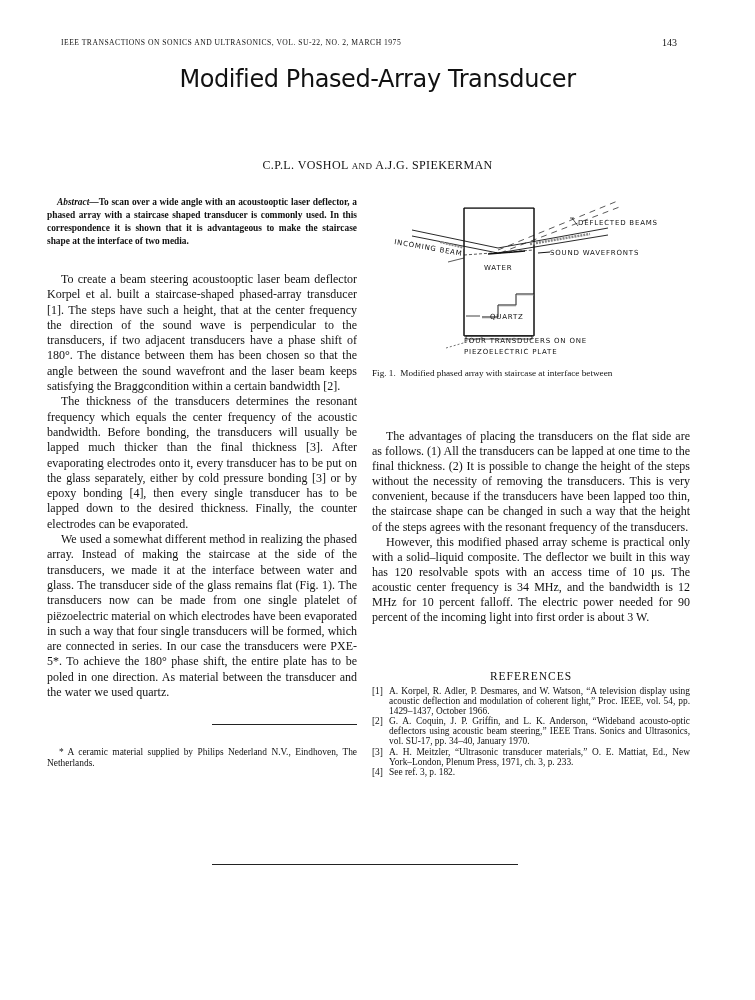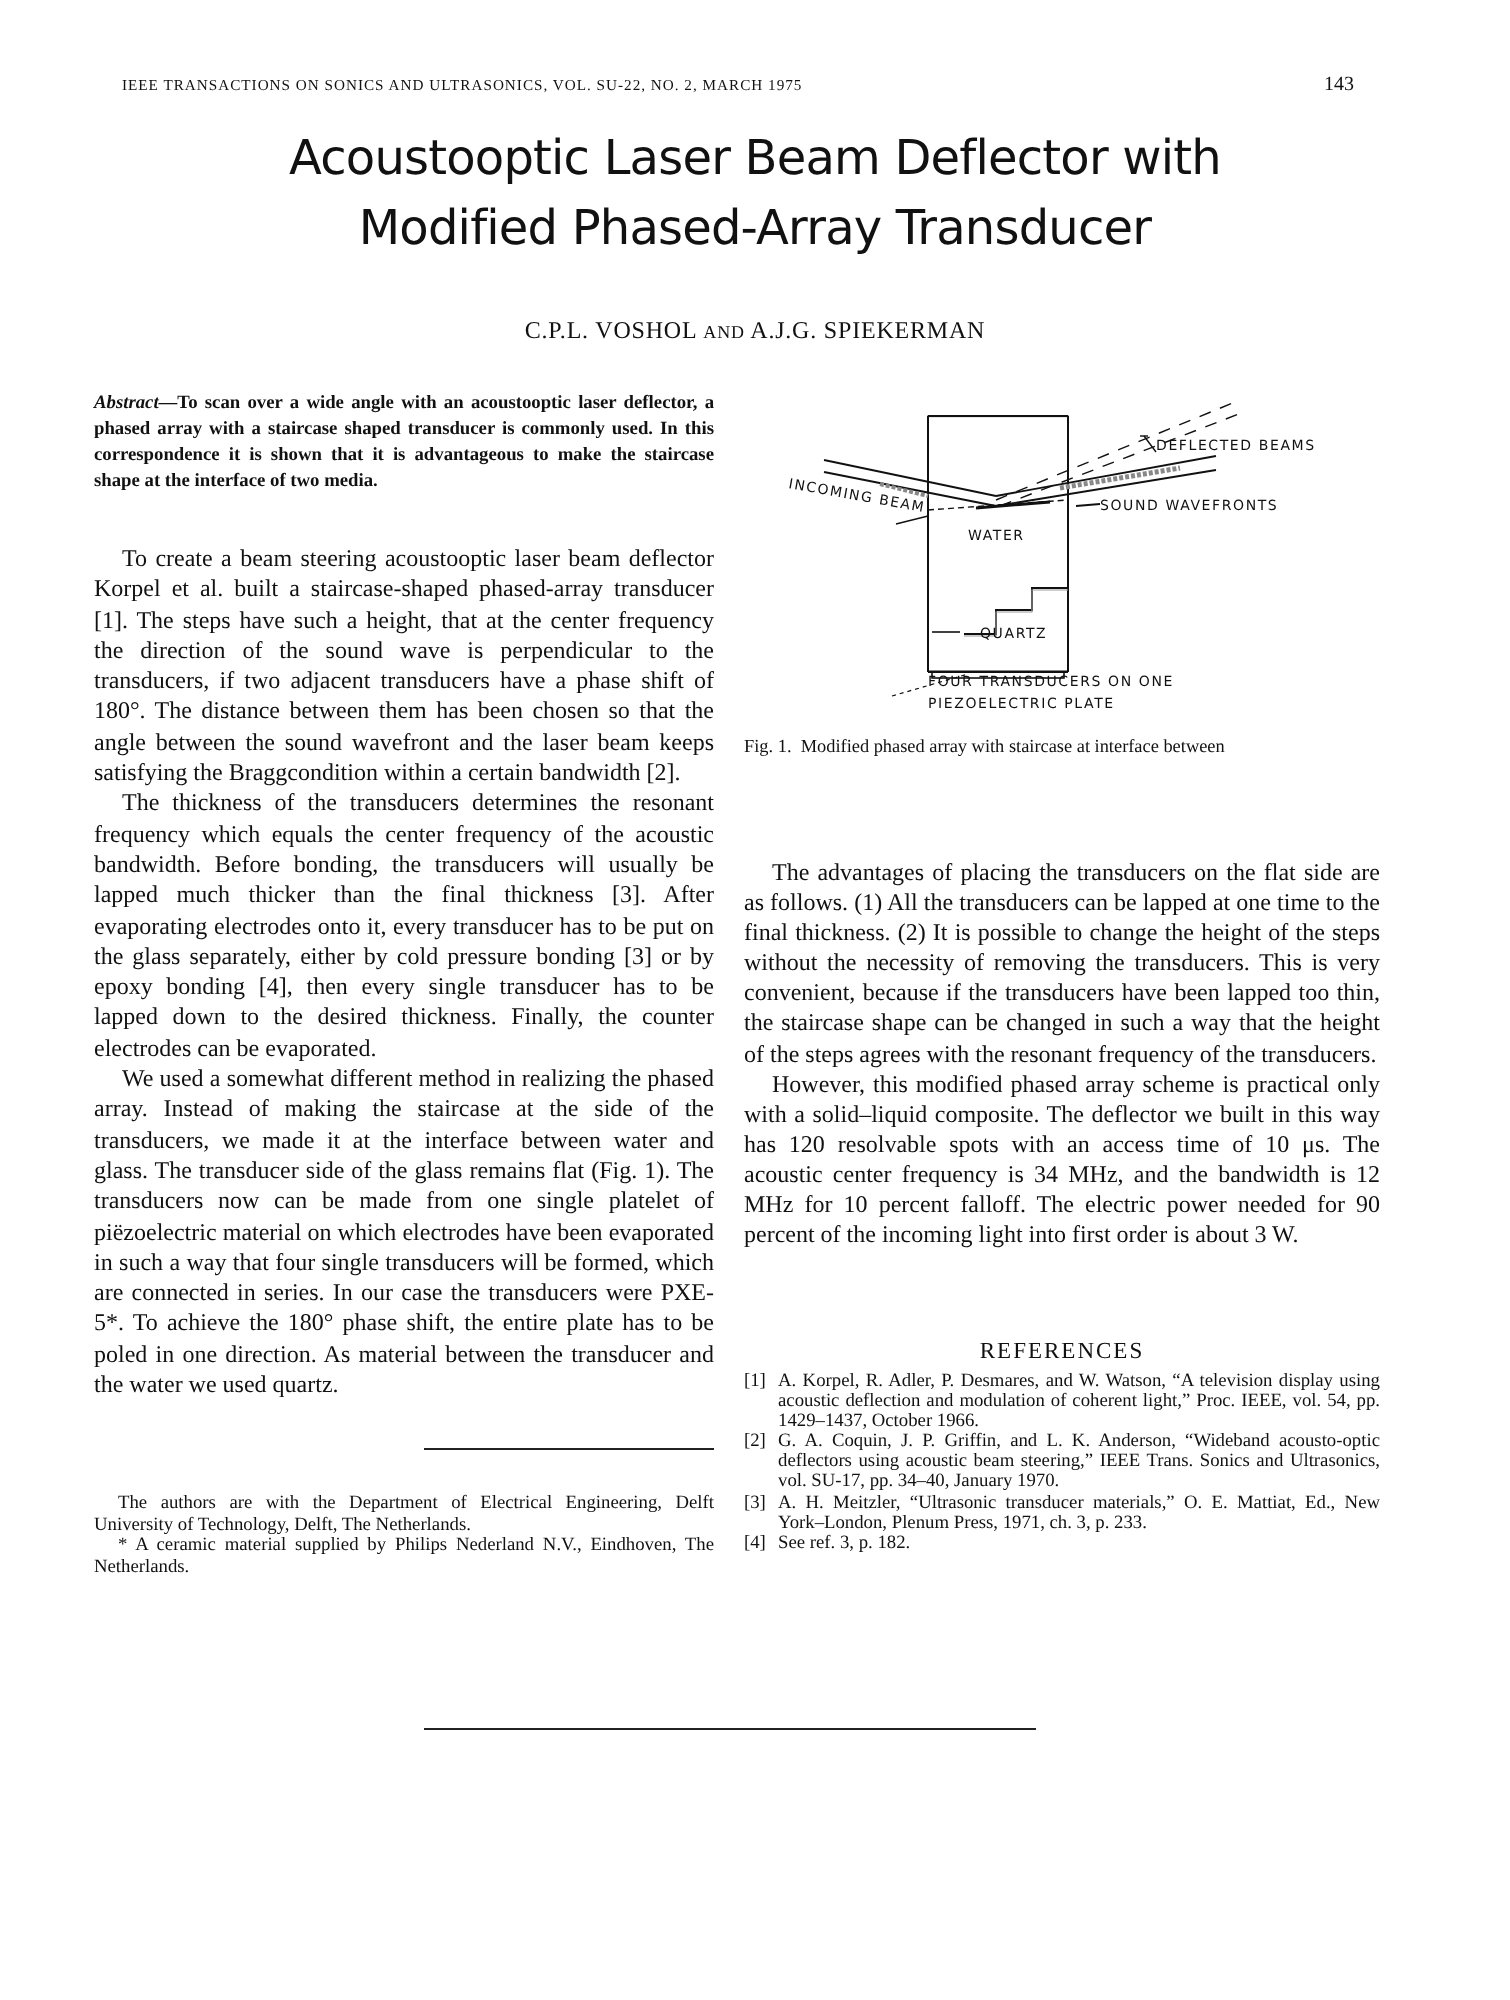--- a/index.html
+++ b/index.html
@@ -4,21 +4,21 @@
 <style>
   html, body { margin: 0; padding: 0; background: #ffffff; }
   body { width: 755px; height: 1000px; position: relative; overflow: hidden; color: #111; font-family: "DejaVu Serif", serif; }
   .running-head { position: absolute; top: 38px; left: 45px; width: 650px; font-family: "Liberation Serif", serif; font-size: 7.6px; letter-spacing: 0.5px; text-transform: uppercase; padding-left: 16px; }
   .page-num { position: absolute; top: 37px; left: 662px; font-family: "Liberation Serif", serif; font-size: 10px; }
   .title { position: absolute; top: 62px; left: 0; width: 755px; text-align: center; font-family: "DejaVu Sans", sans-serif; font-size: 24px; line-height: 35px; letter-spacing: -0.4px; font-weight: 400; }
   .authors { position: absolute; top: 158px; left: 0; width: 755px; text-align: center; font-family: "Liberation Serif", serif; font-size: 12px; letter-spacing: 0.4px; }
   .authors .and { font-size: 9px; text-align: right; }
   .col { position: absolute; font-family: "Liberation Serif", serif; }
   .abstract { top: 196px; left: 47px; width: 310px; font-size: 9.4px; line-height: 13px; text-align: justify; font-weight: bold; }
-  .abstract i { font-style: italic; }
+  .abstract i { font-style: italic; margin-left: 10px; }
   .body-left { top: 272px; left: 47px; width: 310px; font-size: 12px; line-height: 15.3px; text-align: justify; }
   .body-left p, .body-right p { margin: 0; text-indent: 14px; }
   .footnotes { top: 747px; left: 47px; width: 310px; font-size: 9.4px; line-height: 10.6px; text-align: justify; }
   .footnotes p { margin: 0; text-indent: 12px; }
   .left-rule { position: absolute; top: 724px; left: 212px; width: 145px; height: 1px; background: #222; }
   .figure { position: absolute; top: 190px; left: 380px; width: 310px; height: 175px; }
   .caption { top: 368px; left: 372px; width: 318px; font-size: 9.2px; line-height: 10.4px; text-align: justify; }
   .caption .cont { padding-left: 10px; }
   .body-right { top: 429px; left: 372px; width: 318px; font-size: 12px; line-height: 15.1px; text-align: justify; }
   .refs-title { position: absolute; top: 670px; left: 372px; width: 318px; text-align: center; font-family: "Liberation Serif", serif; font-size: 11.5px; letter-spacing: 1px; }
@@ -28,21 +28,20 @@
   .bottom-rule { position: absolute; top: 864px; left: 212px; width: 306px; height: 1px; background: #222; }
   .fig-label { font-family: "DejaVu Sans", sans-serif; font-size: 7px; letter-spacing: 0.8px; fill: #111; }
 </style>
 </head>
 <body>
 
 <div class="running-head">IEEE Transactions on Sonics and Ultrasonics, Vol. SU-22, No. 2, March 1975</div>
 <div class="page-num">143</div>
 
 <div class="title">
-  <div>Acoustooptic Laser Beam Deflector with</div>
   <div>Modified Phased-Array Transducer</div>
 </div>
 
 <div class="authors">
   <span>C.P.L. VOSHOL</span>
   <span class="and">AND</span>
   <span>A.J.G. SPIEKERMAN</span>
 </div>
 
 <div class="col abstract">
@@ -51,21 +50,20 @@
 
 <div class="col body-left">
   <p>To create a beam steering acoustooptic laser beam deflector Korpel et al. built a staircase-shaped phased-array transducer [1]. The steps have such a height, that at the center frequency the direction of the sound wave is perpendicular to the transducers, if two adjacent transducers have a phase shift of 180°. The distance between them has been chosen so that the angle between the sound wavefront and the laser beam keeps satisfying the Braggcondition within a certain bandwidth [2].</p>
   <p>The thickness of the transducers determines the resonant frequency which equals the center frequency of the acoustic bandwidth. Before bonding, the transducers will usually be lapped much thicker than the final thickness [3]. After evaporating electrodes onto it, every transducer has to be put on the glass separately, either by cold pressure bonding [3] or by epoxy bonding [4], then every single transducer has to be lapped down to the desired thickness. Finally, the counter electrodes can be evaporated.</p>
   <p>We used a somewhat different method in realizing the phased array. Instead of making the staircase at the side of the transducers, we made it at the interface between water and glass. The transducer side of the glass remains flat (Fig. 1). The transducers now can be made from one single platelet of piëzoelectric material on which electrodes have been evaporated in such a way that four single transducers will be formed, which are connected in series. In our case the transducers were PXE-5*. To achieve the 180° phase shift, the entire plate has to be poled in one direction. As material between the transducer and the water we used quartz.</p>
 </div>
 
 <div class="left-rule"></div>
 
 <div class="col footnotes">
-  <p>The authors are with the Department of Electrical Engineering, Delft University of Technology, Delft, The Netherlands.</p>
   <p>* A ceramic material supplied by Philips Nederland N.V., Eindhoven, The Netherlands.</p>
 </div>
 
 <div class="figure">
   <svg width="310" height="175" viewBox="0 0 310 175">
 
     <rect x="84" y="26" width="70" height="182" fill="none" stroke="#111" stroke-width="1" transform="scale(1,0.7)"></rect>
     <line x1="84" y1="18" x2="84" y2="146" stroke="#111" stroke-width="1"></line>
     <line x1="84" y1="18" x2="154" y2="18" stroke="#111" stroke-width="1"></line>
     <line x1="154" y1="18" x2="154" y2="146" stroke="#111" stroke-width="1"></line>

